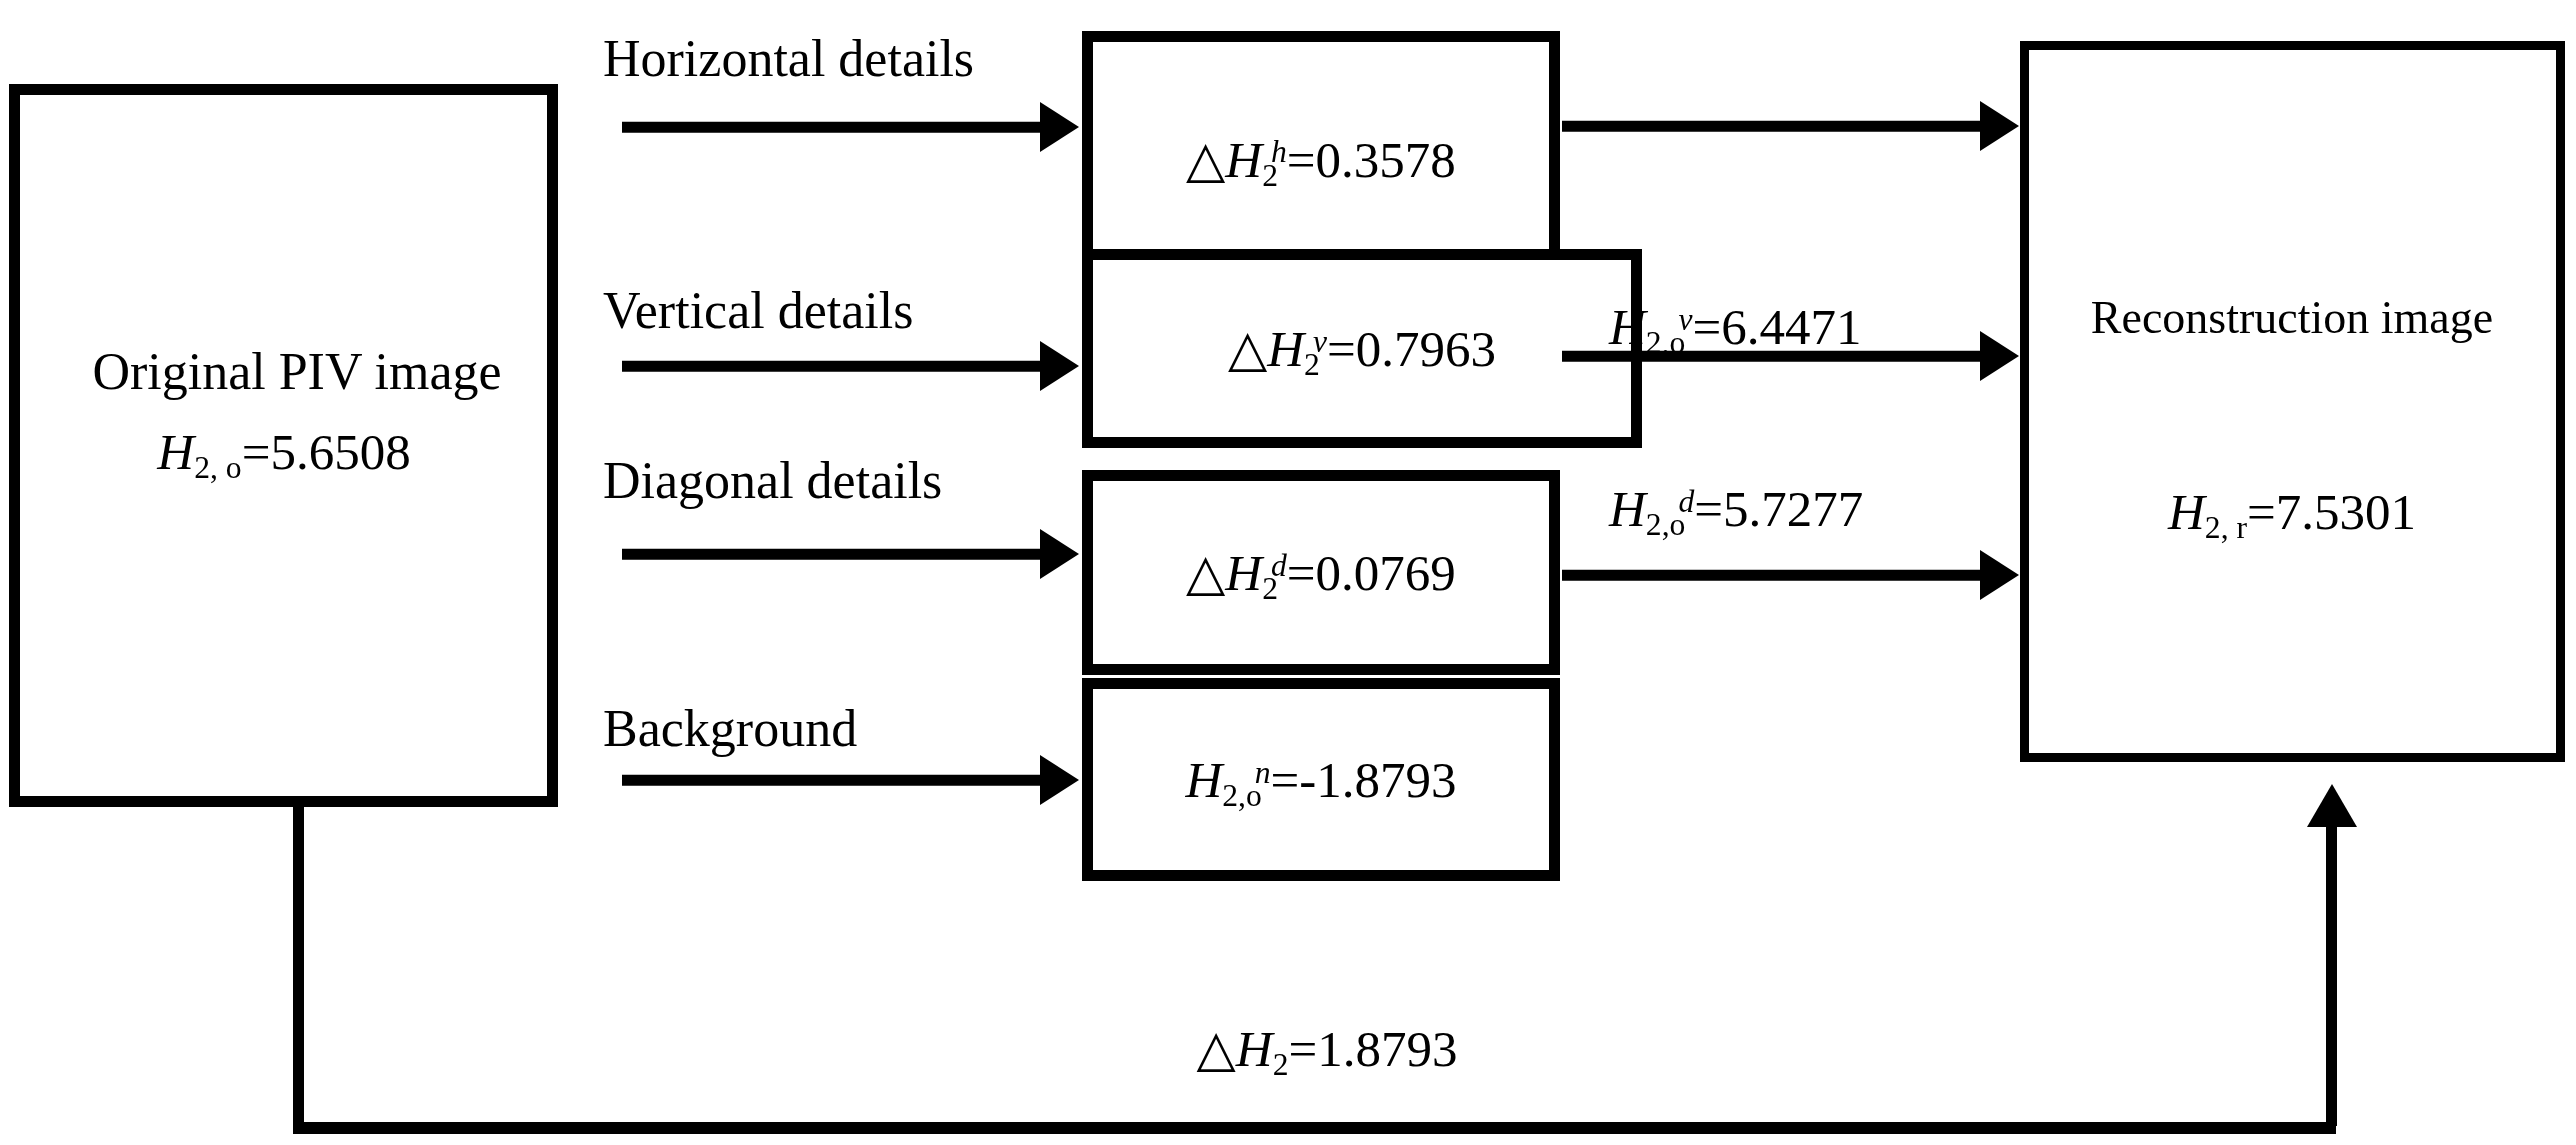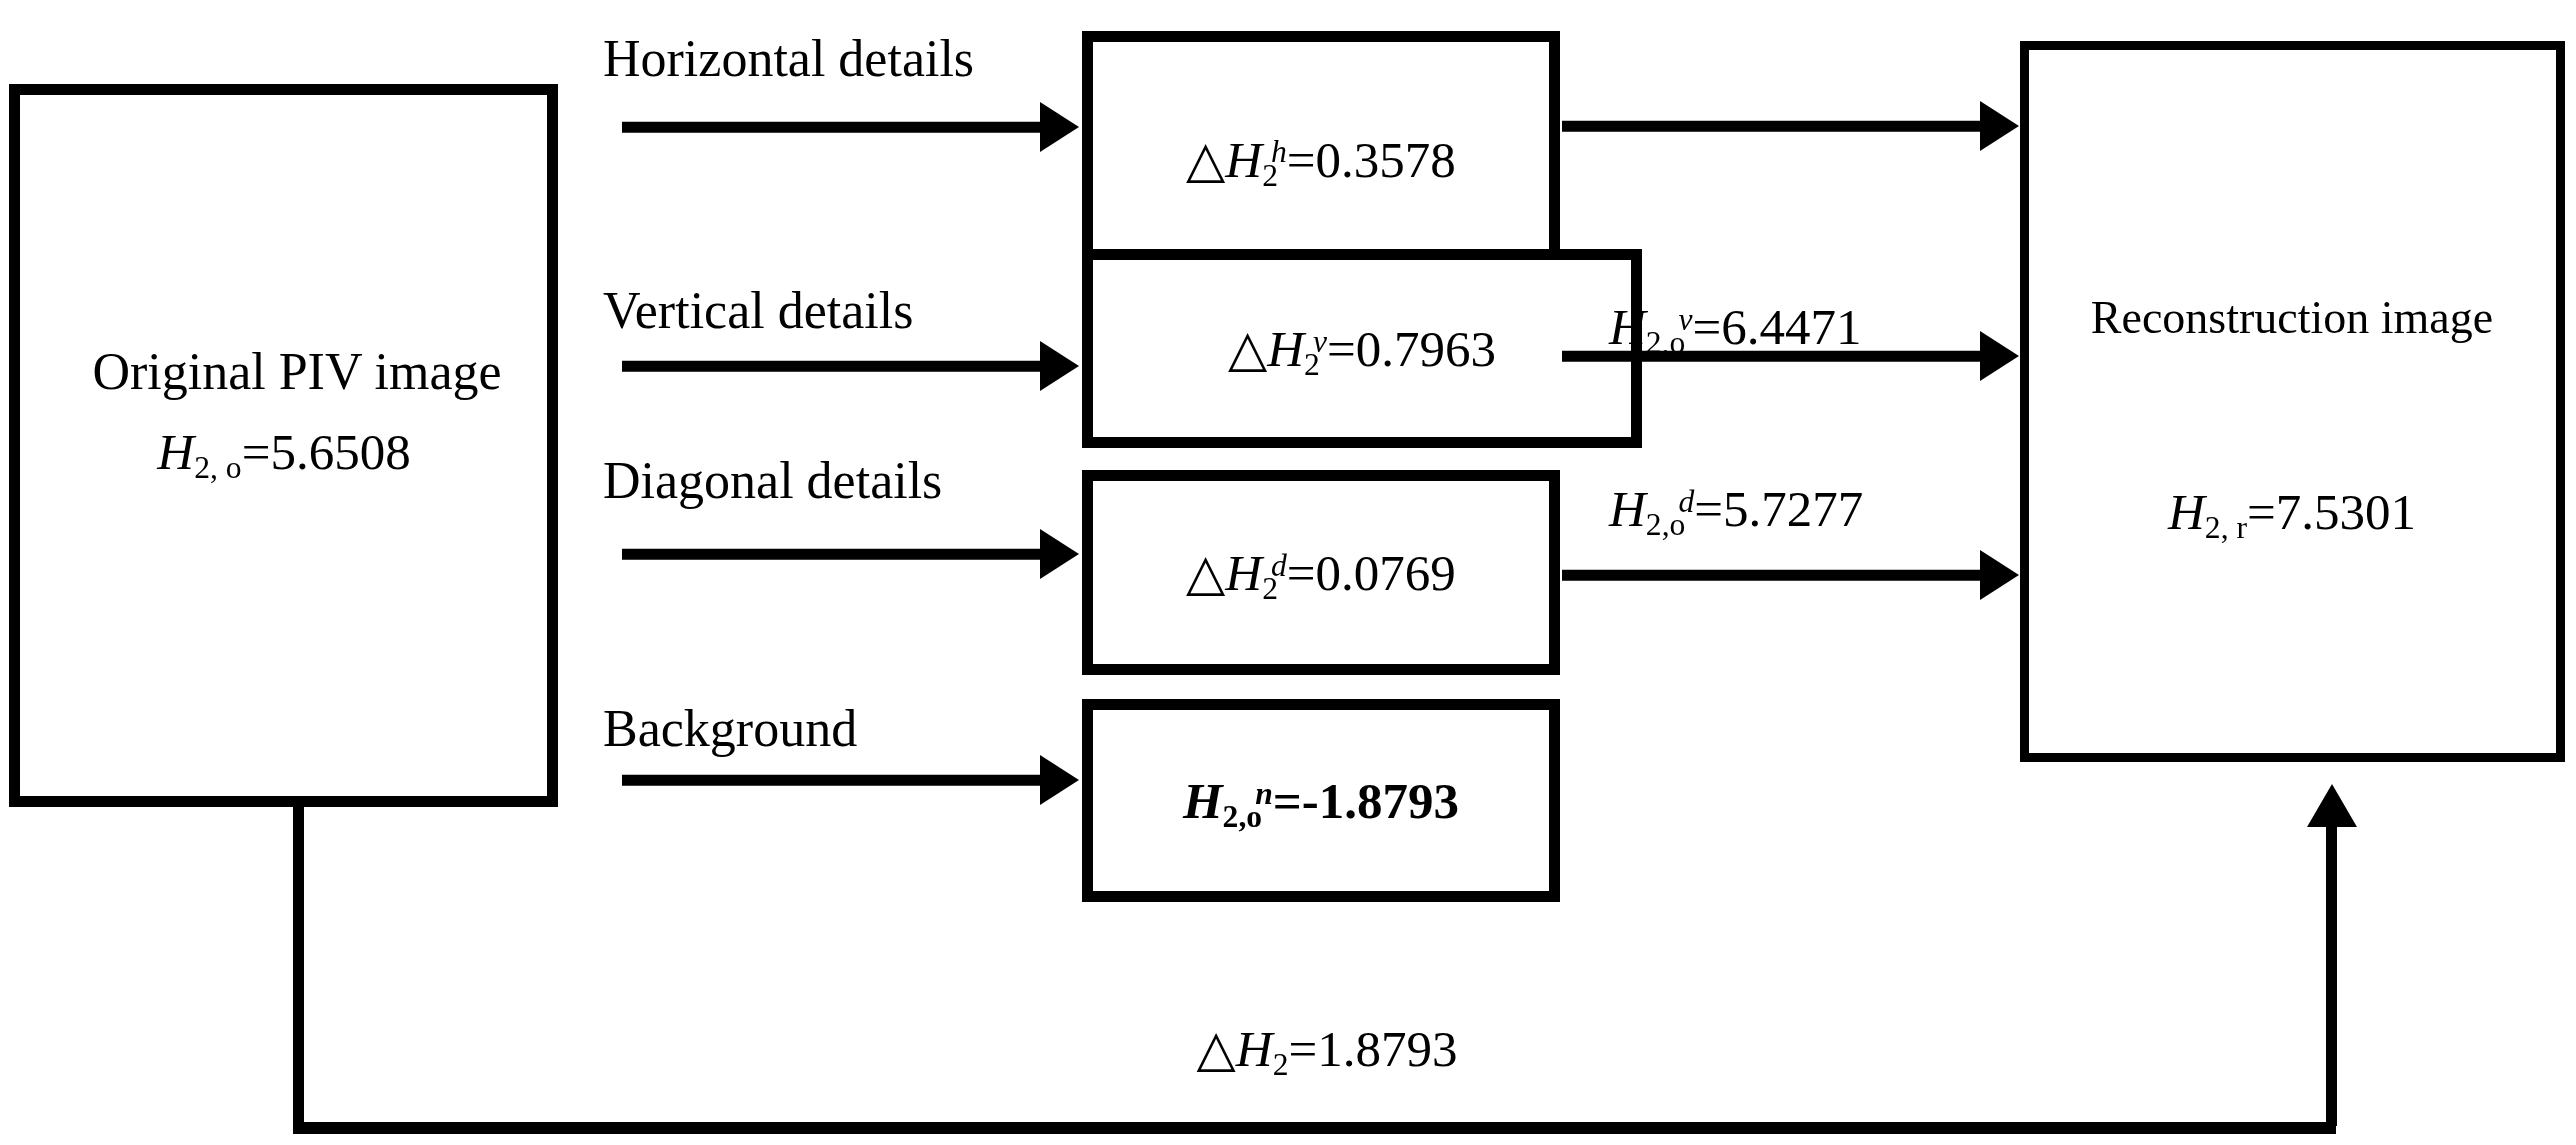--- a/index.html
+++ b/index.html
@@ -77,21 +77,21 @@
   <div class="h-arrow" style="left:1562px; top:551px; width:457px;">
     <div class="shaft"></div>
     <div class="head"></div>
   </div>
 
   <div class="txt label-text" style="left:603px; top:700px;">Background</div>
   <div class="h-arrow" style="left:622px; top:756px; width:457px;">
     <div class="shaft"></div>
     <div class="head"></div>
   </div>
-  <div class="box mid-box" style="left:1082px; top:699px; width:478px; height:203px;font-weight:bold;">
+  <div class="box mid-box" style="left:1082px; top:678px; width:478px; height:203px;">
     <div class="math"><span class="tri"></span><i>H</i><sub>2,o</sub><sup>n</sup><span>=-1.8793</span></div>
   </div>
 
   <div class="box right-border" style="left:2020px; top:41px; width:545px; height:721px;"></div>
   <div class="txt centered" style="left:2292px; top:293px; font-size:46px;">Reconstruction image</div>
   <div class="txt centered math" style="left:2292px; top:484px;"><i>H</i><sub>2, r</sub><span>=7.5301</span></div>
 
   <div class="v-line" style="left:293px; top:805px; width:10.5px; height:324px;"></div>
   <div class="v-line" style="left:293px; top:1122px; width:2043px; height:12px;"></div>
   <div class="v-line" style="left:2326px; top:824px; width:10.5px; height:302px;"></div>

